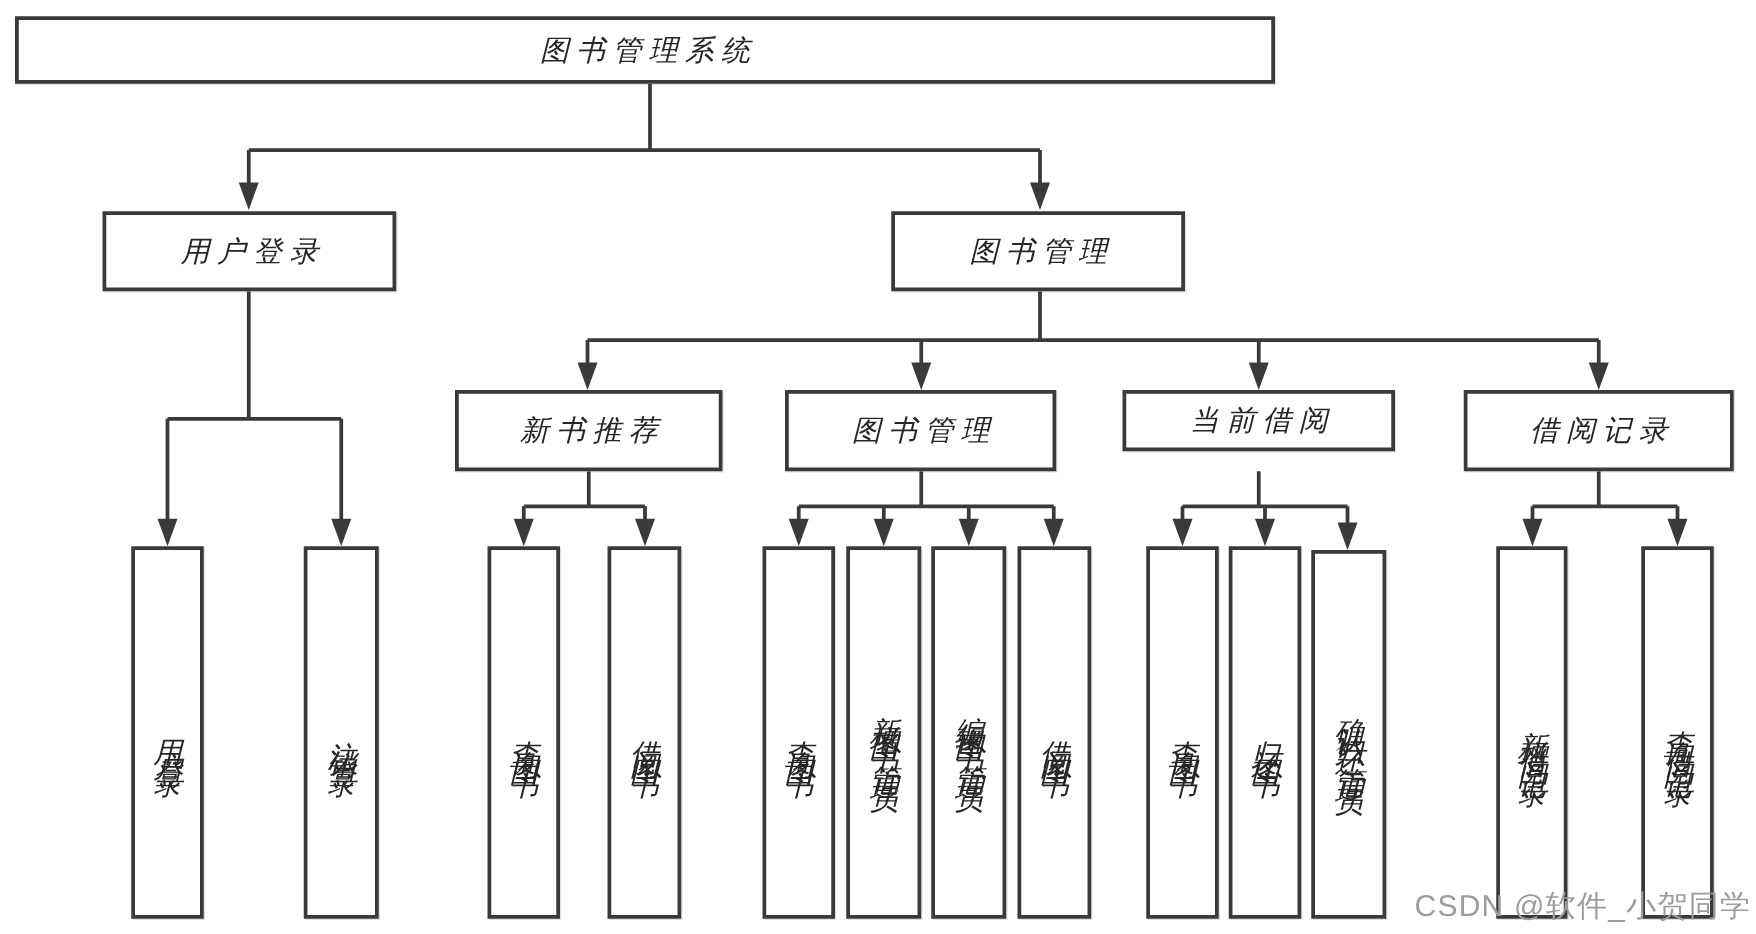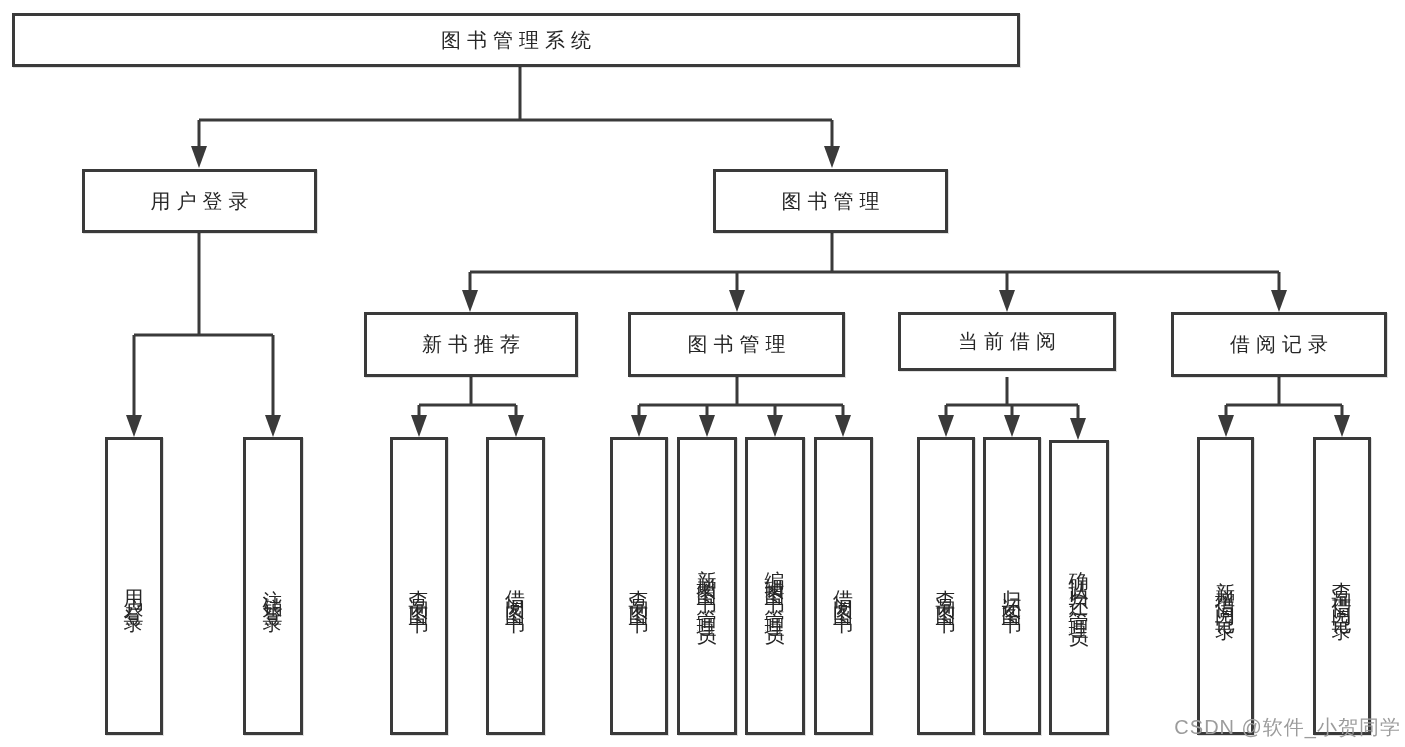--- a/index.html
+++ b/index.html
@@ -20,35 +20,36 @@
   .wires{position:absolute;left:0;top:0;width:1405px;height:747px;}
   .wire{stroke:var(--line);stroke-width:3;fill:none;}
   .ah{fill:var(--line);stroke:none;}
   .box{
     position:absolute;
     box-sizing:border-box;
     background:var(--fill);
     border:3px solid var(--border);
     color:var(--text);
     display:flex;align-items:center;justify-content:center;
-    font-size:20px;
+    font-size:23px;
     box-shadow:1px 1px 0 rgba(0,0,0,0.12);
+    font-style:italic;
   }
   .h{letter-spacing:6px;text-indent:6px;white-space:nowrap;}
   .v{
     writing-mode:vertical-rl;
     letter-spacing:8px;
     line-height:1;
     padding-top:8px;
   }
   .watermark{
     position:absolute;
     right:4px;bottom:6px;
     color:var(--watermark);
-    font-size:20px;
+    font-size:24px;
     letter-spacing:1px;
     white-space:nowrap;
   }
 </style>
 </head>
 <body>
 
 <div class="stage">
 
   <svg class="wires" viewBox="0 0 1405 747" aria-hidden="true">
@@ -88,21 +89,21 @@
     <polygon class="ah" points="1342,437 1334,415 1350,415"></polygon>
   </svg>
 
   <div class="box h" style="left:12px;top:13px;width:1008px;height:54px">图书管理系统</div>
 
   <div class="box h" style="left:82px;top:169px;width:235px;height:64px">用户登录</div>
   <div class="box h" style="left:713px;top:169px;width:235px;height:64px">图书管理</div>
 
   <div class="box h" style="left:364px;top:312px;width:214px;height:65px">新书推荐</div>
   <div class="box h" style="left:628px;top:312px;width:217px;height:65px">图书管理</div>
-  <div class="box h" style="left:898px;top:312px;width:218px;height:59px">当前借阅</div>
+  <div class="box h" style="left:898px;top:312px;width:218px;height:49px">当前借阅</div>
   <div class="box h" style="left:1171px;top:312px;width:216px;height:65px">借阅记录</div>
 
   <div class="box v" style="left:105px;top:437px;width:58px;height:298px">用户登录</div>
   <div class="box v" style="left:243px;top:437px;width:60px;height:298px">注销登录</div>
 
   <div class="box v" style="left:390px;top:437px;width:58px;height:298px">查询图书</div>
   <div class="box v" style="left:486px;top:437px;width:59px;height:298px">借阅图书</div>
 
   <div class="box v" style="left:610px;top:437px;width:58px;height:298px">查询图书</div>
   <div class="box v" style="left:677px;top:437px;width:60px;height:298px">新增图书（管理员）</div>

